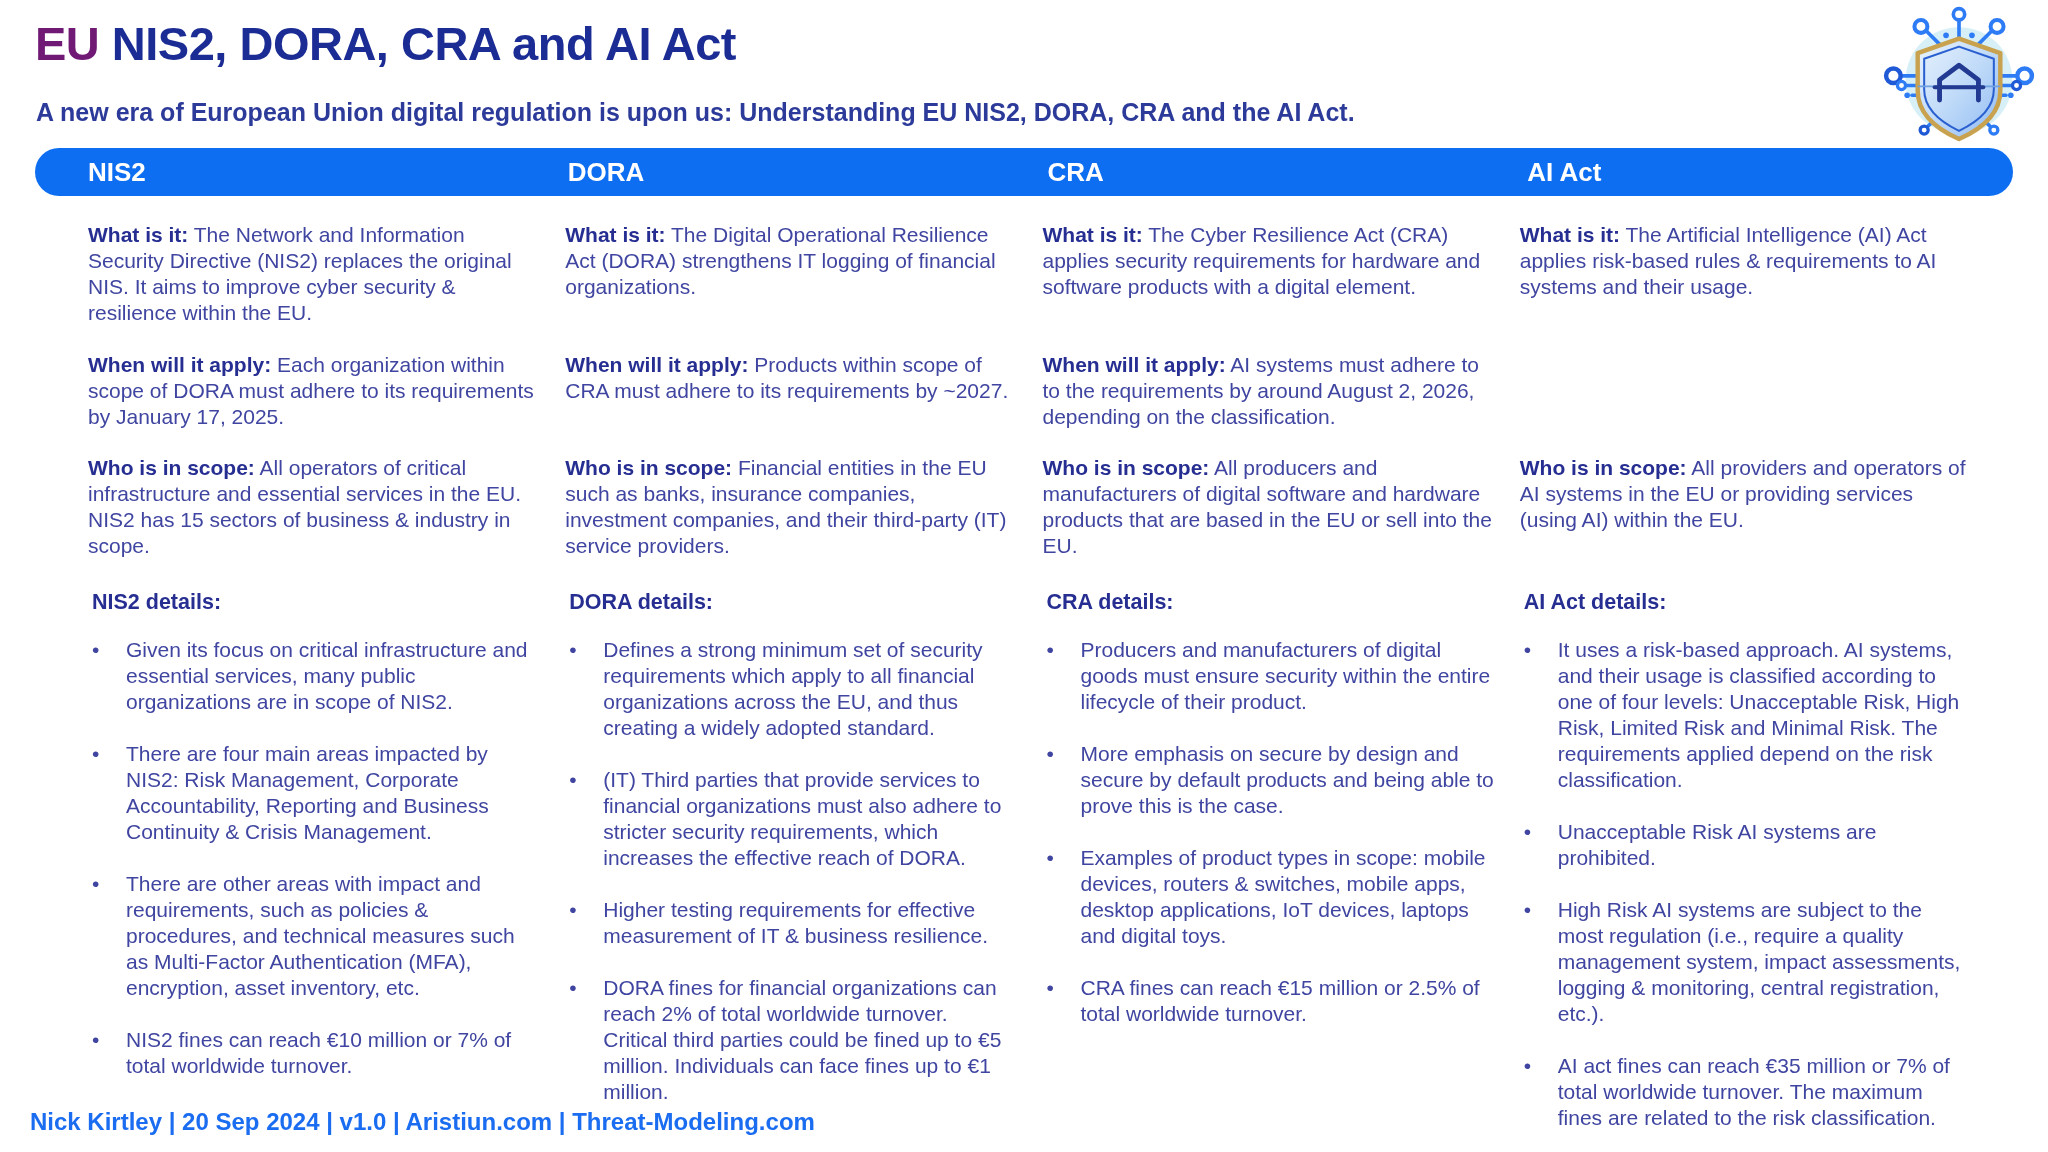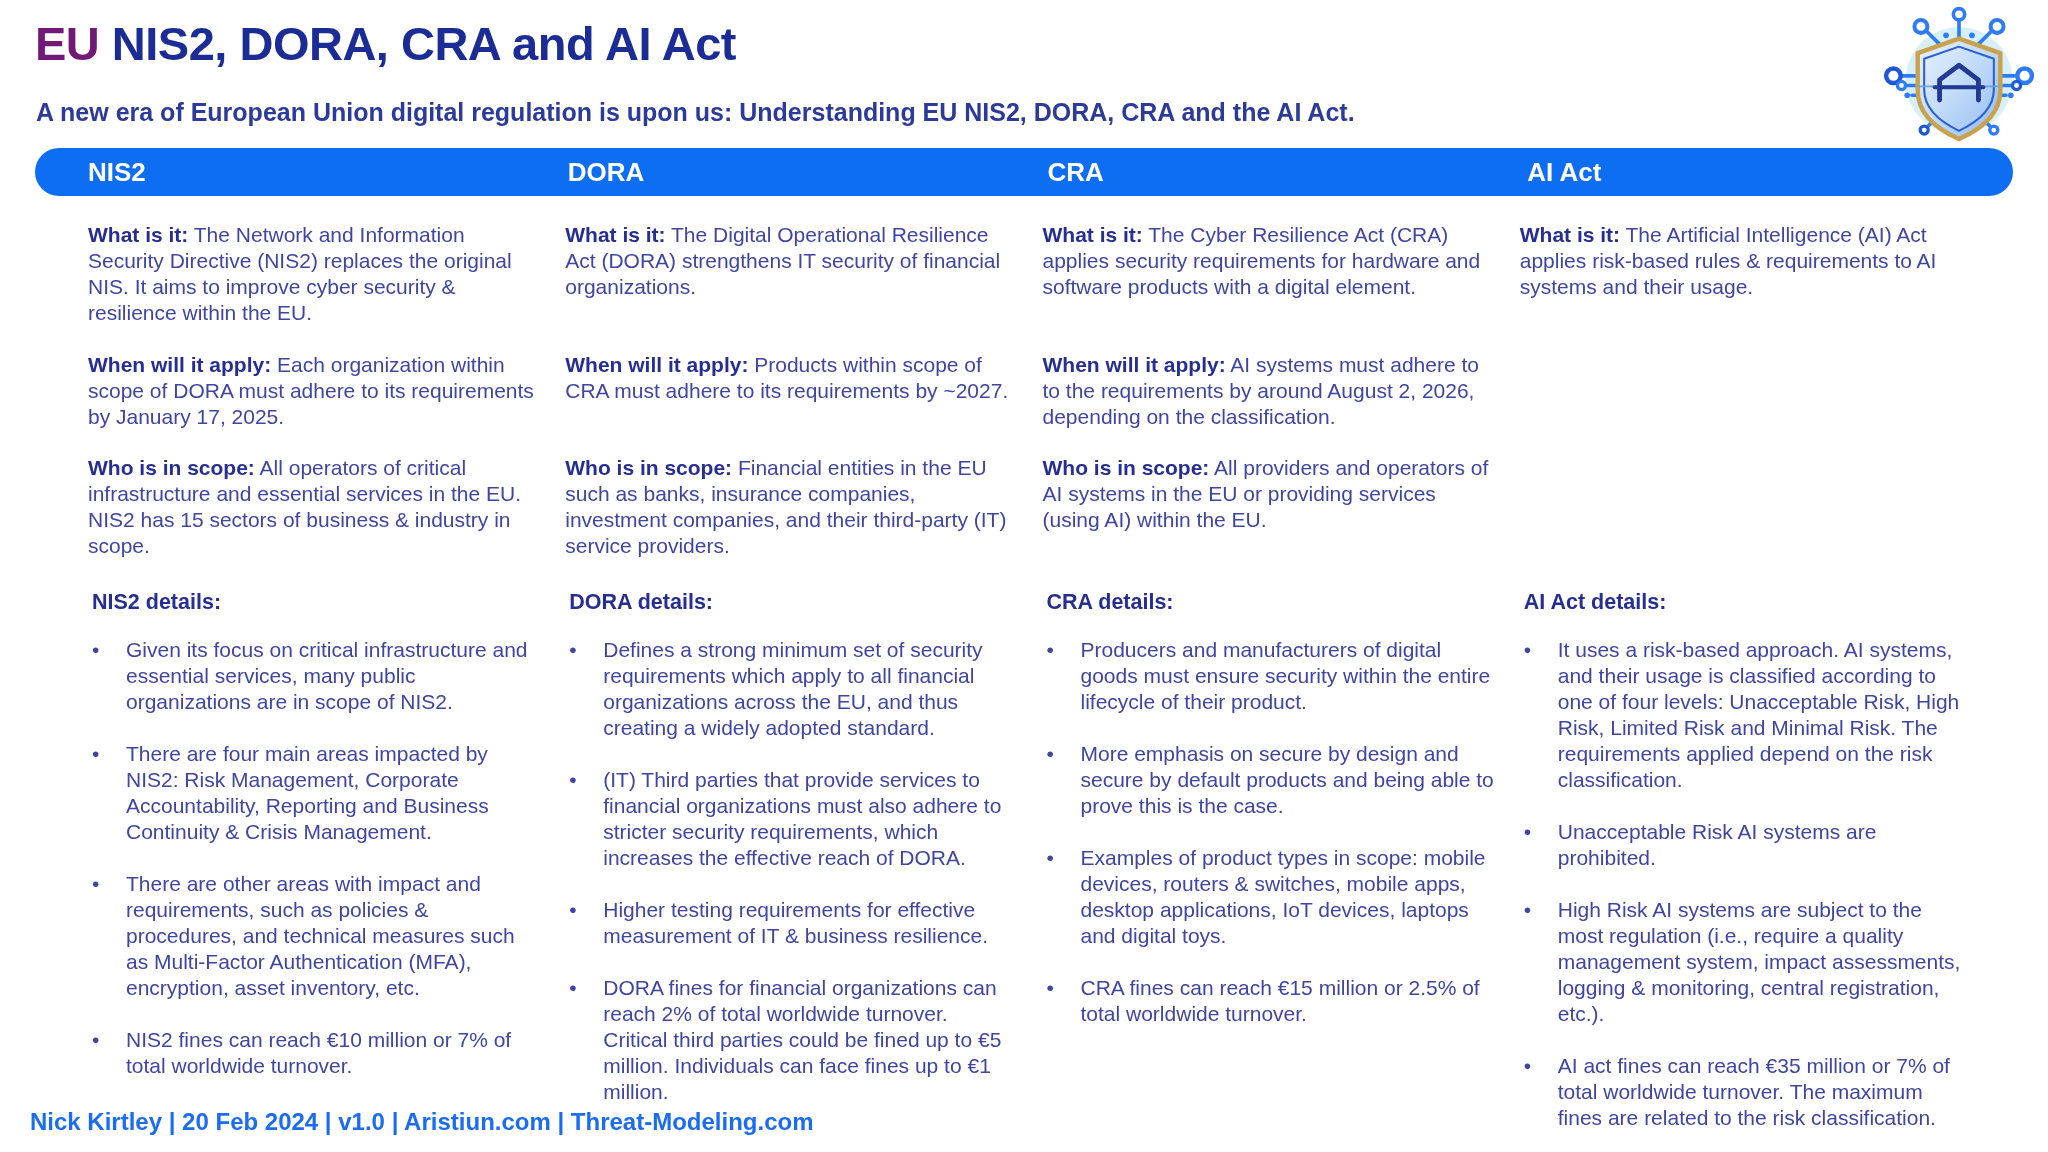--- a/index.html
+++ b/index.html
@@ -119,34 +119,35 @@
     <div class="bar-label">NIS2</div>
     <div class="bar-label">DORA</div>
     <div class="bar-label">CRA</div>
     <div class="bar-label">AI Act</div>
   </div>
 
   <main class="content">
 
     <div class="row row-what">
       <p class="cell"><b>What is it:</b> <span>The Network and Information Security Directive (NIS2) replaces the original NIS. It aims to improve cyber security &amp; resilience within the EU.</span></p>
-      <p class="cell"><b>What is it:</b> <span>The Digital Operational Resilience Act (DORA) strengthens IT security of financial organizations.</span></p>
+      <p class="cell"><b>What is it:</b> <span>The Digital Operational Resilience Act (DORA) strengthens IT logging of financial organizations.</span></p>
       <p class="cell"><b>What is it:</b> <span>The Cyber Resilience Act (CRA) applies security requirements for hardware and software products with a digital element.</span></p>
       <p class="cell"><b>What is it:</b> <span>The Artificial Intelligence (AI) Act applies risk-based rules &amp; requirements to AI systems and their usage.</span></p>
     </div>
 
     <div class="row row-when">
       <p class="cell"><b>When will it apply:</b> <span>Each organization within scope of DORA must adhere to its requirements by January 17, 2025.</span></p>
       <p class="cell"><b>When will it apply:</b> <span>Products within scope of CRA must adhere to its requirements by ~2027.</span></p>
       <p class="cell"><b>When will it apply:</b> <span>AI systems must adhere to to the requirements by around August 2, 2026, depending on the classification.</span></p>
     </div>
 
     <div class="row row-who">
       <p class="cell"><b>Who is in scope:</b> <span>All operators of critical infrastructure and essential services in the EU. NIS2 has 15 sectors of business &amp; industry in scope.</span></p>
       <p class="cell"><b>Who is in scope:</b> <span>Financial entities in the EU such as banks, insurance companies, investment companies, and their third-party (IT) service providers.</span></p>
+      <p class="cell"><b>Who is in scope:</b> <span>All producers and manufacturers of digital software and hardware products that are based in the EU or sell into the EU.</span></p>
       <p class="cell"><b>Who is in scope:</b> <span>All providers and operators of AI systems in the EU or providing services (using AI) within the EU.</span></p>
     </div>
 
     <div class="row row-details">
       <h3 class="details-h">NIS2 details:</h3>
       <h3 class="details-h">DORA details:</h3>
       <h3 class="details-h">CRA details:</h3>
       <h3 class="details-h">AI Act details:</h3>
     </div>
 
@@ -220,15 +221,15 @@
           </li>
         <li>
             <span class="dot">•</span>
             <span>AI act fines can reach €35 million or 7% of total worldwide turnover. The maximum fines are related to the risk classification.</span>
           </li>
       </ul>
     </div>
 
   </main>
 
-  <div class="footer">Nick Kirtley | 20 Feb 2024 | v1.0 | Aristiun.com | Threat-Modeling.com</div>
+  <div class="footer">Nick Kirtley | 20 Sep 2024 | v1.0 | Aristiun.com | Threat-Modeling.com</div>
 
 </div>
 
 </body></html>

